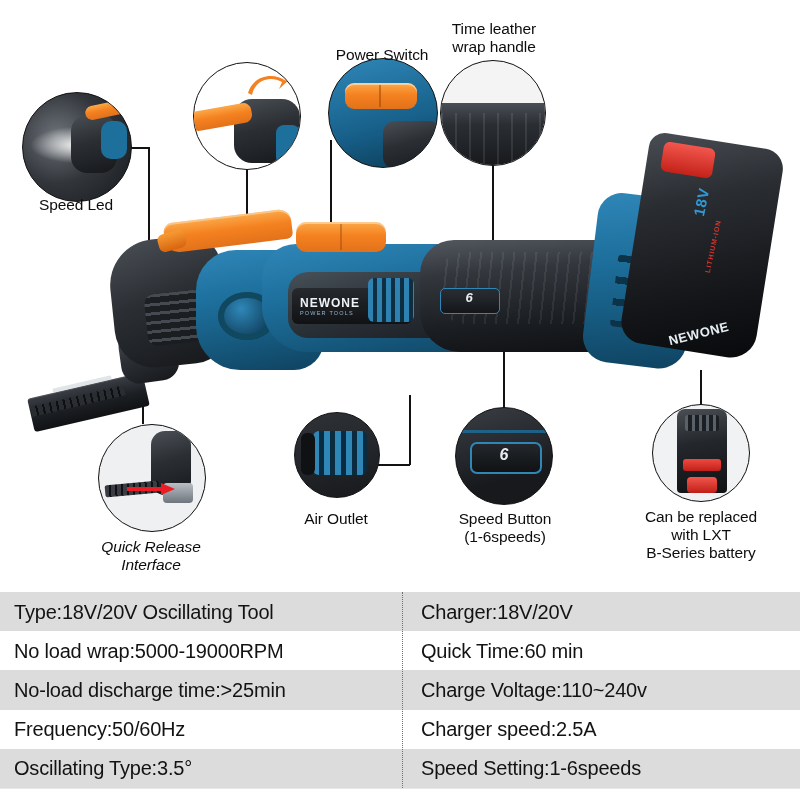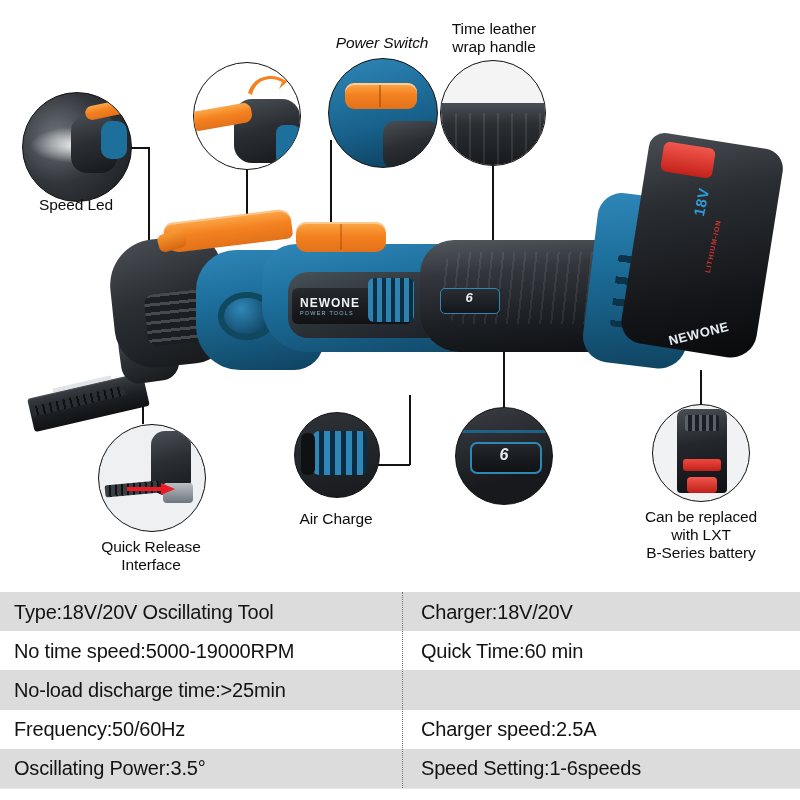--- a/index.html
+++ b/index.html
@@ -191,21 +191,21 @@
       <div class="abs" style="left:82px;top:62px;width:24px;height:40px;background:#1d6f9c;border-radius:8px;"></div>
     </div>
 
     <div class="bubble" style="left:328px;top:58px;width:108px;height:108px;
                 background:linear-gradient(165deg,#2f87b8,#17608a 60%,#0d3b56 100%);">
       <div class="abs orange" style="left:16px;top:24px;width:72px;height:26px;border-radius:9px;
                   box-shadow:inset 0 2px 0 rgba(255,255,255,.45);"></div>
       <div class="abs" style="left:50px;top:26px;width:2px;height:22px;background:rgba(150,65,8,.5);"></div>
       <div class="abs dark" style="left:54px;top:62px;width:58px;height:48px;border-radius:12px;"></div>
     </div>
-    <div class="callout-label" style="left:322px;top:34px;width:120px;font-style:italic;">Power Switch</div>
+    <div class="callout-label" style="left:322px;top:46px;width:120px;">Power Switch</div>
 
     <div class="bubble" style="left:440px;top:60px;width:104px;height:104px;background:#f4f4f4;">
       <div class="abs" style="left:-4px;top:42px;width:114px;height:70px;
                   background:linear-gradient(180deg,#4a4f56 0%,#2b2f34 30%,#131518 100%);"></div>
       <div class="abs" style="left:0px;top:52px;width:110px;height:52px;
                   background:repeating-linear-gradient(90deg,rgba(255,255,255,.09) 0 2px,rgba(0,0,0,0) 2px 14px);"></div>
     </div>
     <div class="callout-label" style="left:432px;top:20px;width:124px;">Time leather
 wrap handle</div>
 
@@ -215,40 +215,42 @@
                   background:repeating-linear-gradient(90deg,#3a3e44 0 4px,#0e1012 4px 6px);
                   transform:rotate(-5deg);"></div>
       <div class="abs" style="left:64px;top:58px;width:30px;height:20px;border-radius:4px;
                   background:linear-gradient(180deg,#b9bfc5,#6e757c);"></div>
       <div class="abs" style="left:28px;top:56px;width:48px;height:12px;">
         <svg width="48" height="12" viewBox="0 0 48 12">
           <path d="M0 4 H34 V0 L48 6 L34 12 V8 H0 Z" fill="#ec1c24"></path>
         </svg>
       </div>
     </div>
-    <div class="callout-label" style="left:86px;top:538px;width:130px;">Quick Release
+    <div class="callout-label" style="left:86px;top:538px;width:130px;font-style:italic;">Quick Release
 Interface</div>
 
     <div class="bubble" style="left:294px;top:412px;width:84px;height:84px;
                 background:linear-gradient(165deg,#2f3338,#17191c);">
       <div class="abs" style="left:18px;top:18px;width:54px;height:44px;border-radius:6px;
                   background:repeating-linear-gradient(90deg,#2f87b8 0 6px,#0b2c40 6px 11px);"></div>
       <div class="abs" style="left:6px;top:20px;width:14px;height:42px;border-radius:6px;background:#0f1113;"></div>
     </div>
-    <div class="callout-label" style="left:282px;top:510px;width:108px;">Air Charge</div>
+    <div class="callout-label" style="left:282px;top:510px;width:108px;">Air Outlet</div>
 
     <div class="bubble" style="left:455px;top:407px;width:96px;height:96px;
                 background:linear-gradient(165deg,#3a3f45,#17191c 70%);">
       <div class="abs" style="left:14px;top:34px;width:68px;height:28px;border-radius:7px;
                   background:linear-gradient(180deg,#23272b,#101214);
                   border:2px solid #2f87b8;"></div>
       <div class="abs" style="left:14px;top:38px;width:68px;text-align:center;font-size:16px;font-style:italic;
                   font-weight:700;color:#e8edf1;">6</div>
       <div class="abs" style="left:0;top:22px;width:96px;height:3px;background:#1d6f9c;opacity:.8;"></div>
     </div>
+    <div class="callout-label" style="left:440px;top:510px;width:130px;">Speed Button
+(1-6speeds)</div>
 
     <div class="bubble" style="left:652px;top:404px;width:96px;height:96px;background:#f1f2f3;">
       <div class="abs" style="left:24px;top:4px;width:50px;height:84px;border-radius:8px 8px 4px 4px;
                   background:linear-gradient(170deg,#4a4f55,#24272b 40%,#0f1114 100%);"></div>
       <div class="abs" style="left:30px;top:54px;width:38px;height:12px;border-radius:3px;
                   background:linear-gradient(180deg,#ef4a40,#c0201a);"></div>
       <div class="abs" style="left:34px;top:72px;width:30px;height:16px;border-radius:4px;
                   background:linear-gradient(180deg,#f2564c,#bf1f18);"></div>
       <div class="abs" style="left:32px;top:10px;width:34px;height:16px;border-radius:3px;
                   background:repeating-linear-gradient(90deg,#5a6068 0 3px,#1b1e22 3px 7px);"></div>
@@ -260,35 +262,36 @@
   </div>
 
   <div id="spec">
 
     <div class="spec-row shade">
       <div class="spec-cell left">Type:18V/20V Oscillating Tool</div>
       <div class="spec-cell right">Charger:18V/20V</div>
     </div>
 
     <div class="spec-row plain">
-      <div class="spec-cell left">No time speed:5000-19000RPM</div>
+      <div class="spec-cell left">No load wrap:5000-19000RPM</div>
       <div class="spec-cell right">Quick Time:60 min</div>
     </div>
 
     <div class="spec-row shade">
       <div class="spec-cell left">No-load discharge time:&gt;25min</div>
+      <div class="spec-cell right">Charge Voltage:110~240v</div>
     </div>
 
     <div class="spec-row plain">
       <div class="spec-cell left">Frequency:50/60Hz</div>
       <div class="spec-cell right">Charger speed:2.5A</div>
     </div>
 
     <div class="spec-row shade">
-      <div class="spec-cell left">Oscillating Power:3.5°</div>
+      <div class="spec-cell left">Oscillating Type:3.5°</div>
       <div class="spec-cell right">Speed Setting:1-6speeds</div>
     </div>
 
     <div id="spec-divider"></div>
   </div>
   <div id="spec-bottom-rule"></div>
 
 </div>
 
 </body></html>

